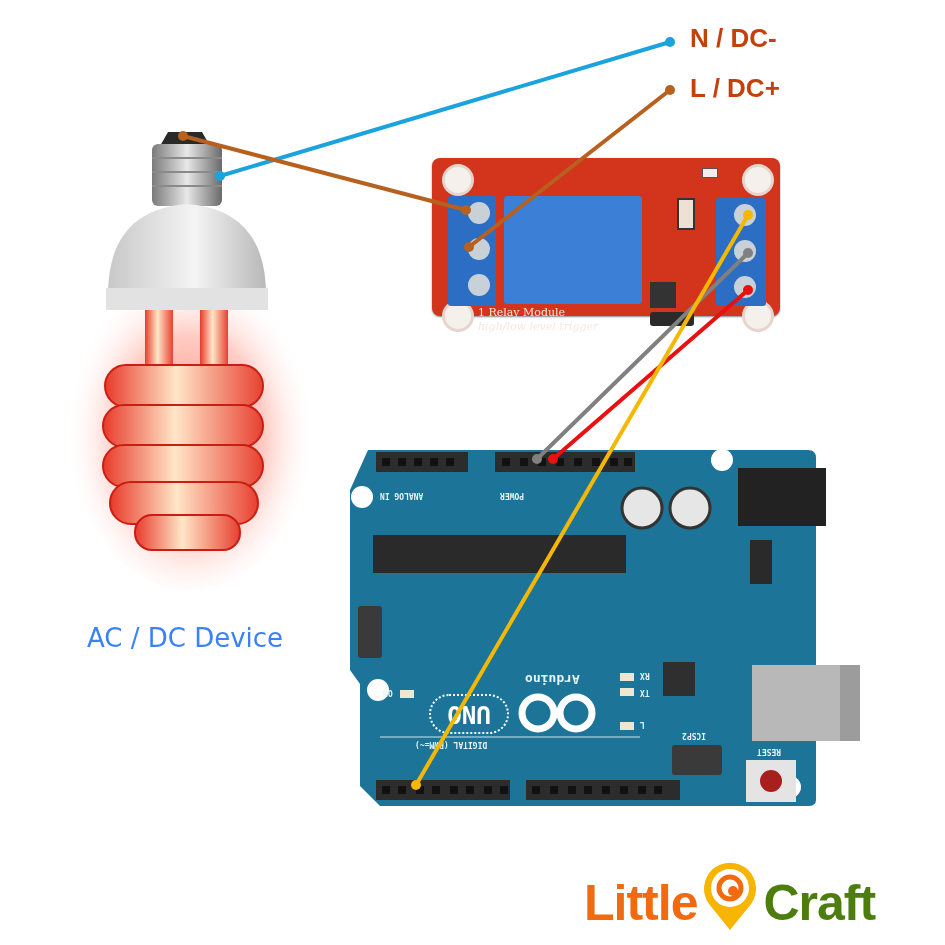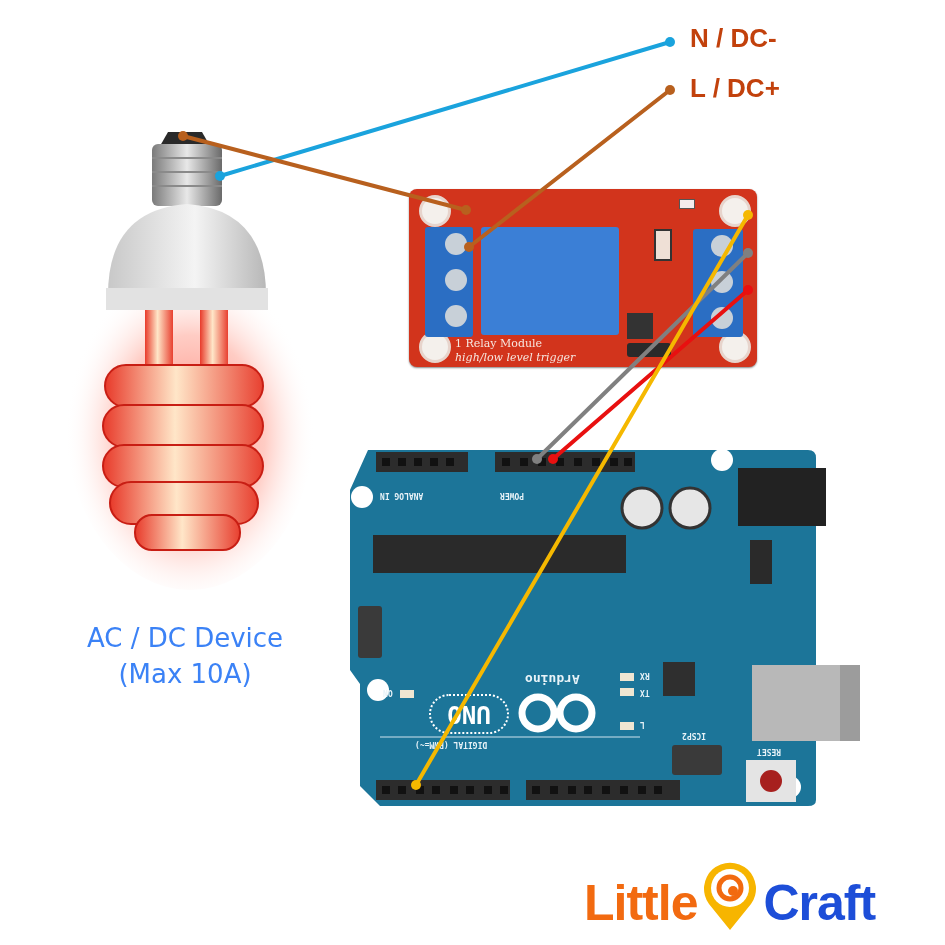--- a/index.html
+++ b/index.html
@@ -57,24 +57,23 @@
     <rect x="45" y="245" width="158" height="42" rx="21"></rect>
     <rect x="43" y="285" width="160" height="42" rx="21"></rect>
     <rect x="43" y="325" width="160" height="42" rx="21"></rect>
     <rect x="50" y="362" width="148" height="42" rx="21"></rect>
     <rect x="75" y="395" width="105" height="35" rx="17"></rect>
   </g>
 </svg>
 
 <div class="abs device-lbl" style="left:55px;top:620px;width:260px;">
   <div>AC / DC Device</div>
-  <div>(Max 10A)</div>
 </div>
 
-<div class="abs" style="left:409px;top:158px;width:348px;height:178px;background:#d2341c;border-radius:8px;box-shadow:0 1px 2px #888;margin-top:31px;">
+<div class="abs" style="left:432px;top:158px;width:348px;height:158px;background:#d2341c;border-radius:8px;box-shadow:0 1px 2px #888;">
   <div class="abs" style="left:10px;top:6px;width:26px;height:26px;border-radius:50%;background:#f4f0ec;border:3px solid #e7d4cc;"></div>
   <div class="abs" style="left:310px;top:6px;width:26px;height:26px;border-radius:50%;background:#f4f0ec;border:3px solid #e7d4cc;"></div>
   <div class="abs" style="left:10px;top:142px;width:26px;height:26px;border-radius:50%;background:#f4f0ec;border:3px solid #e7d4cc;"></div>
   <div class="abs" style="left:310px;top:142px;width:26px;height:26px;border-radius:50%;background:#f4f0ec;border:3px solid #e7d4cc;"></div>
 
   <div class="abs" style="left:16px;top:38px;width:48px;height:110px;background:#2b6ec3;border-radius:3px;">
     <div class="abs" style="left:20px;top:6px;width:22px;height:22px;border-radius:50%;background:#c8d0d8;"></div>
     <div class="abs" style="left:20px;top:42px;width:22px;height:22px;border-radius:50%;background:#c8d0d8;"></div>
     <div class="abs" style="left:20px;top:78px;width:22px;height:22px;border-radius:50%;background:#c8d0d8;"></div>
   </div>
@@ -215,14 +214,14 @@
 </svg>
 
 <div class="abs" style="left:584px;top:862px;height:70px;display:flex;align-items:flex-end;">
   <span class="logo" style="color:#f26a10;">Little</span>
   <svg width="62" height="78" viewBox="0 0 62 78" style="margin:0 2px;">
     <path d="M31 76 L10 50 A26 26 0 1 1 52 50 Z" fill="#f7b500"></path>
     <circle cx="31" cy="34" r="19" fill="#fff"></circle>
     <circle cx="31" cy="34" r="11" fill="none" stroke="#f26a10" stroke-width="5"></circle>
     <circle cx="34" cy="37" r="5" fill="#f26a10"></circle>
   </svg>
-  <span class="logo" style="color:#1d4ed8;">Craft</span>
+  <span class="logo" style="color:#4d7c0f;">Craft</span>
 </div>
 
 </body></html>

